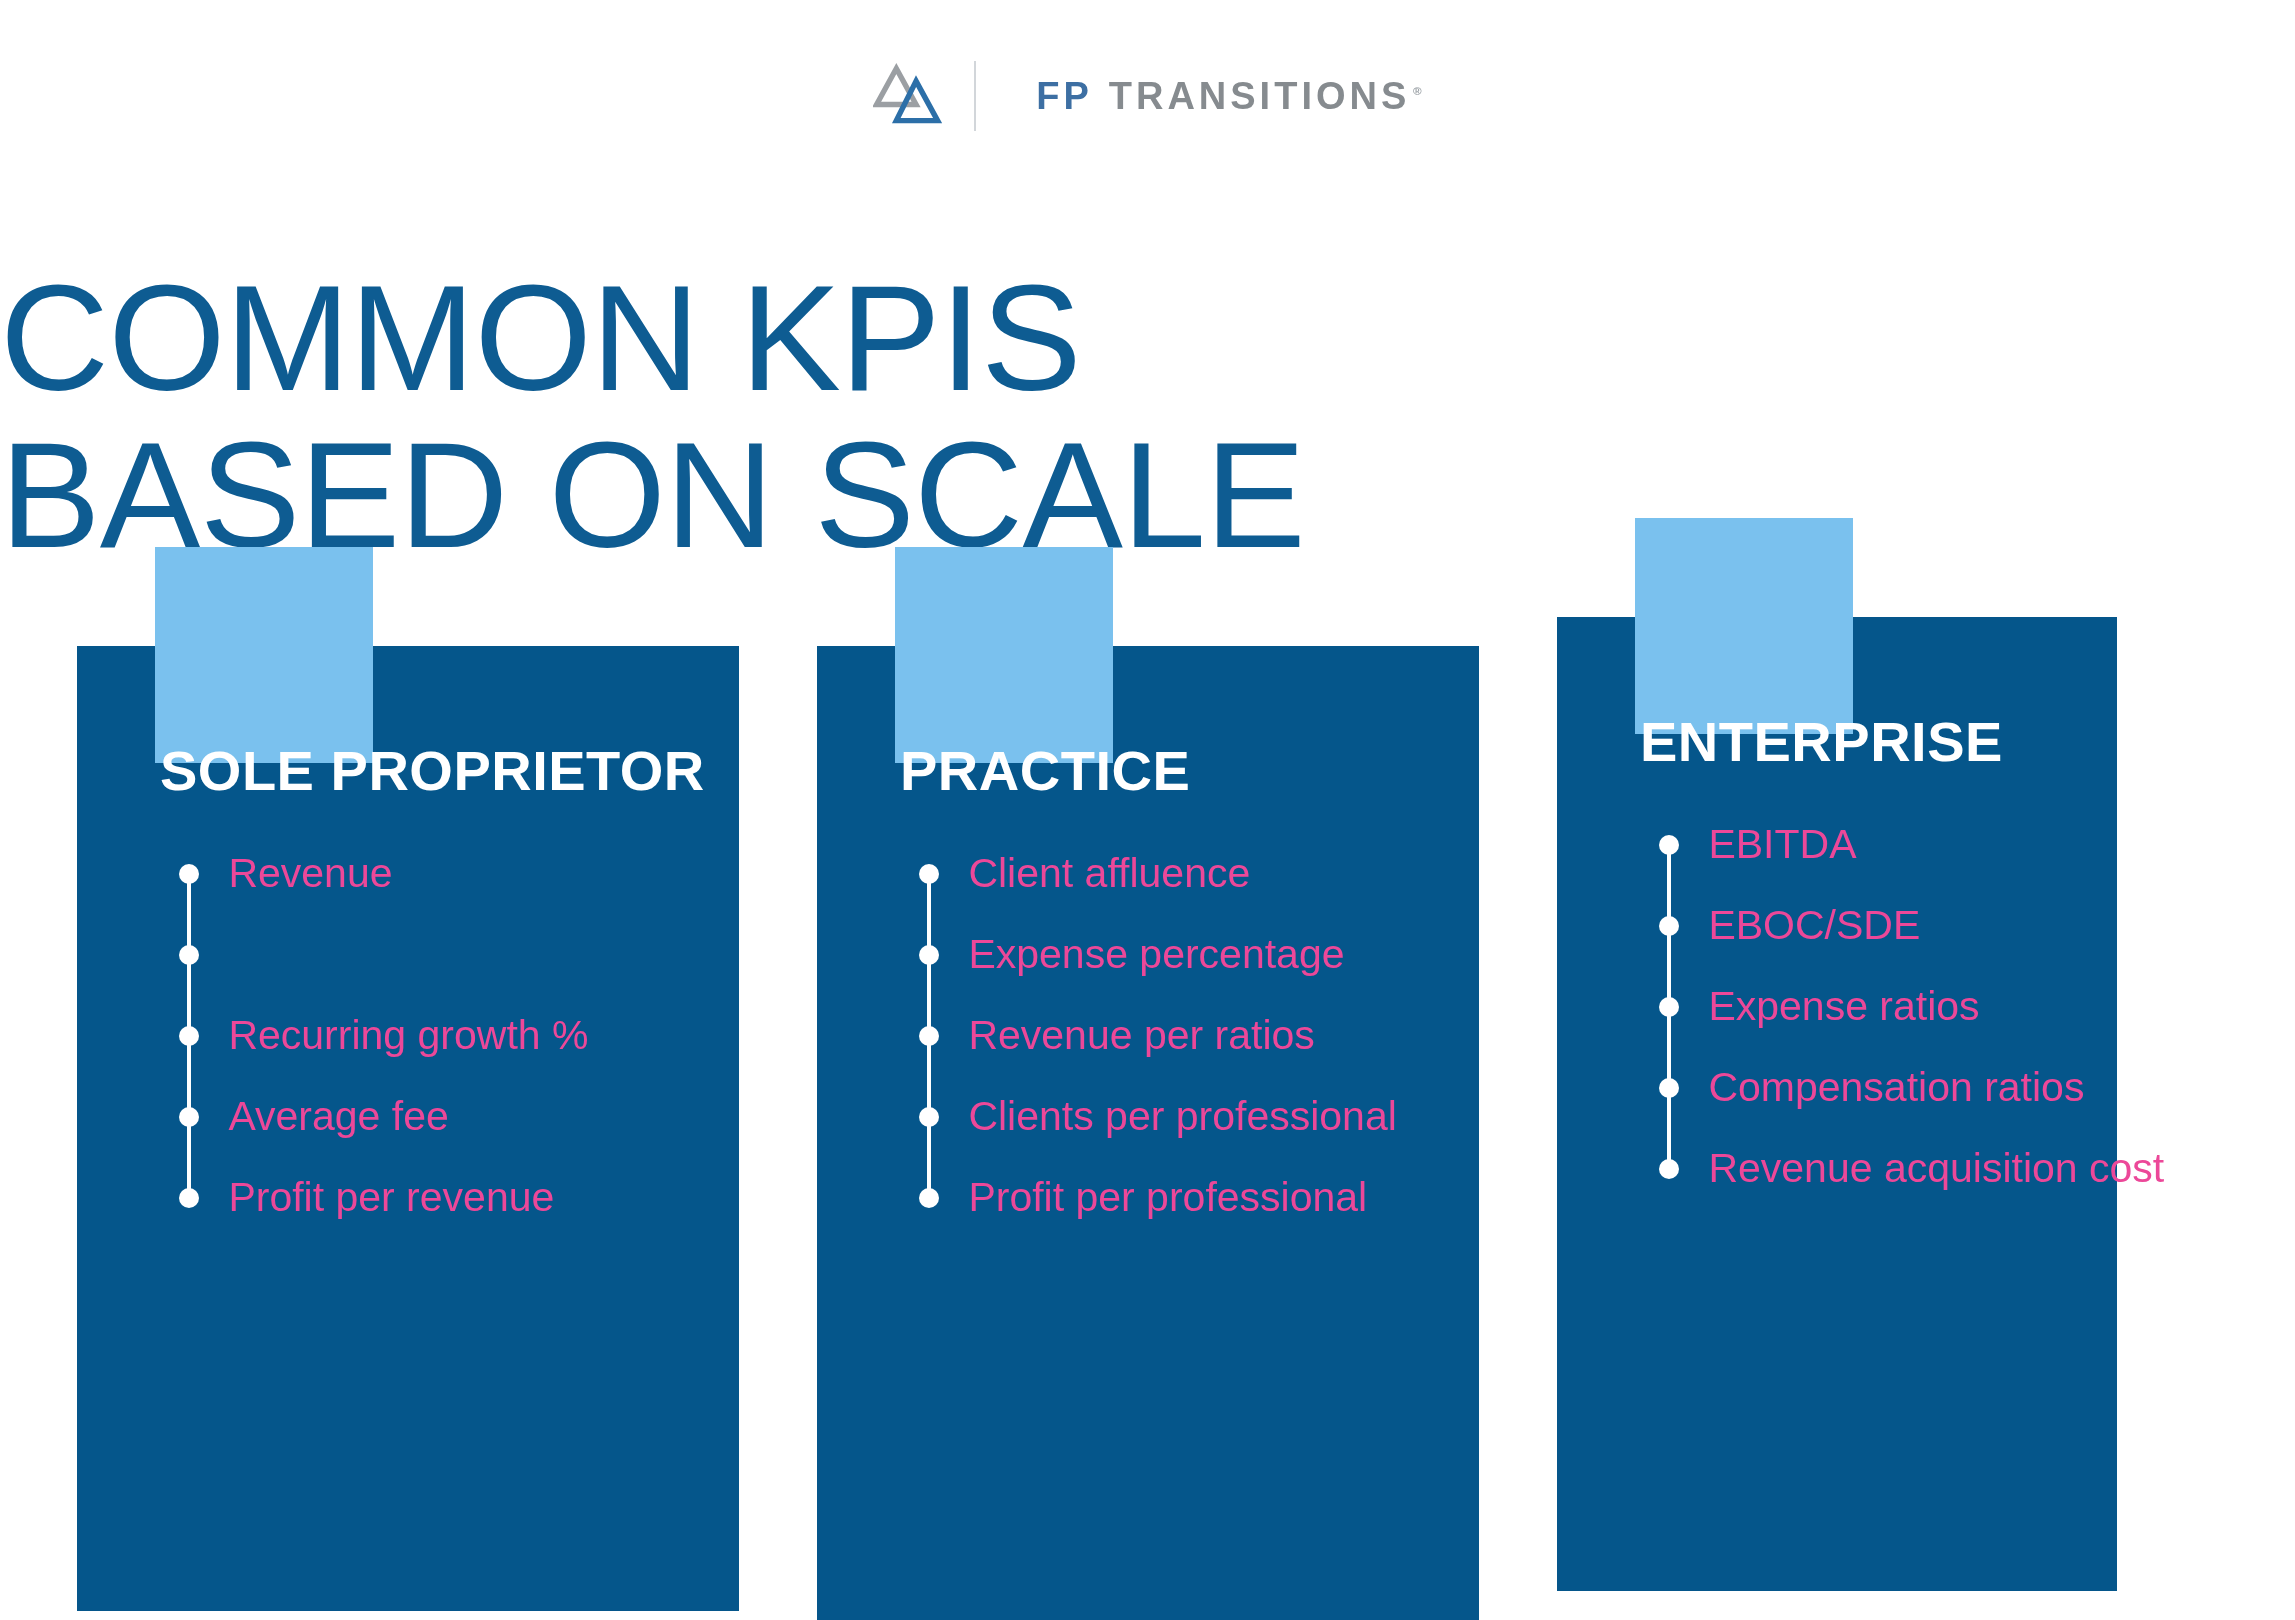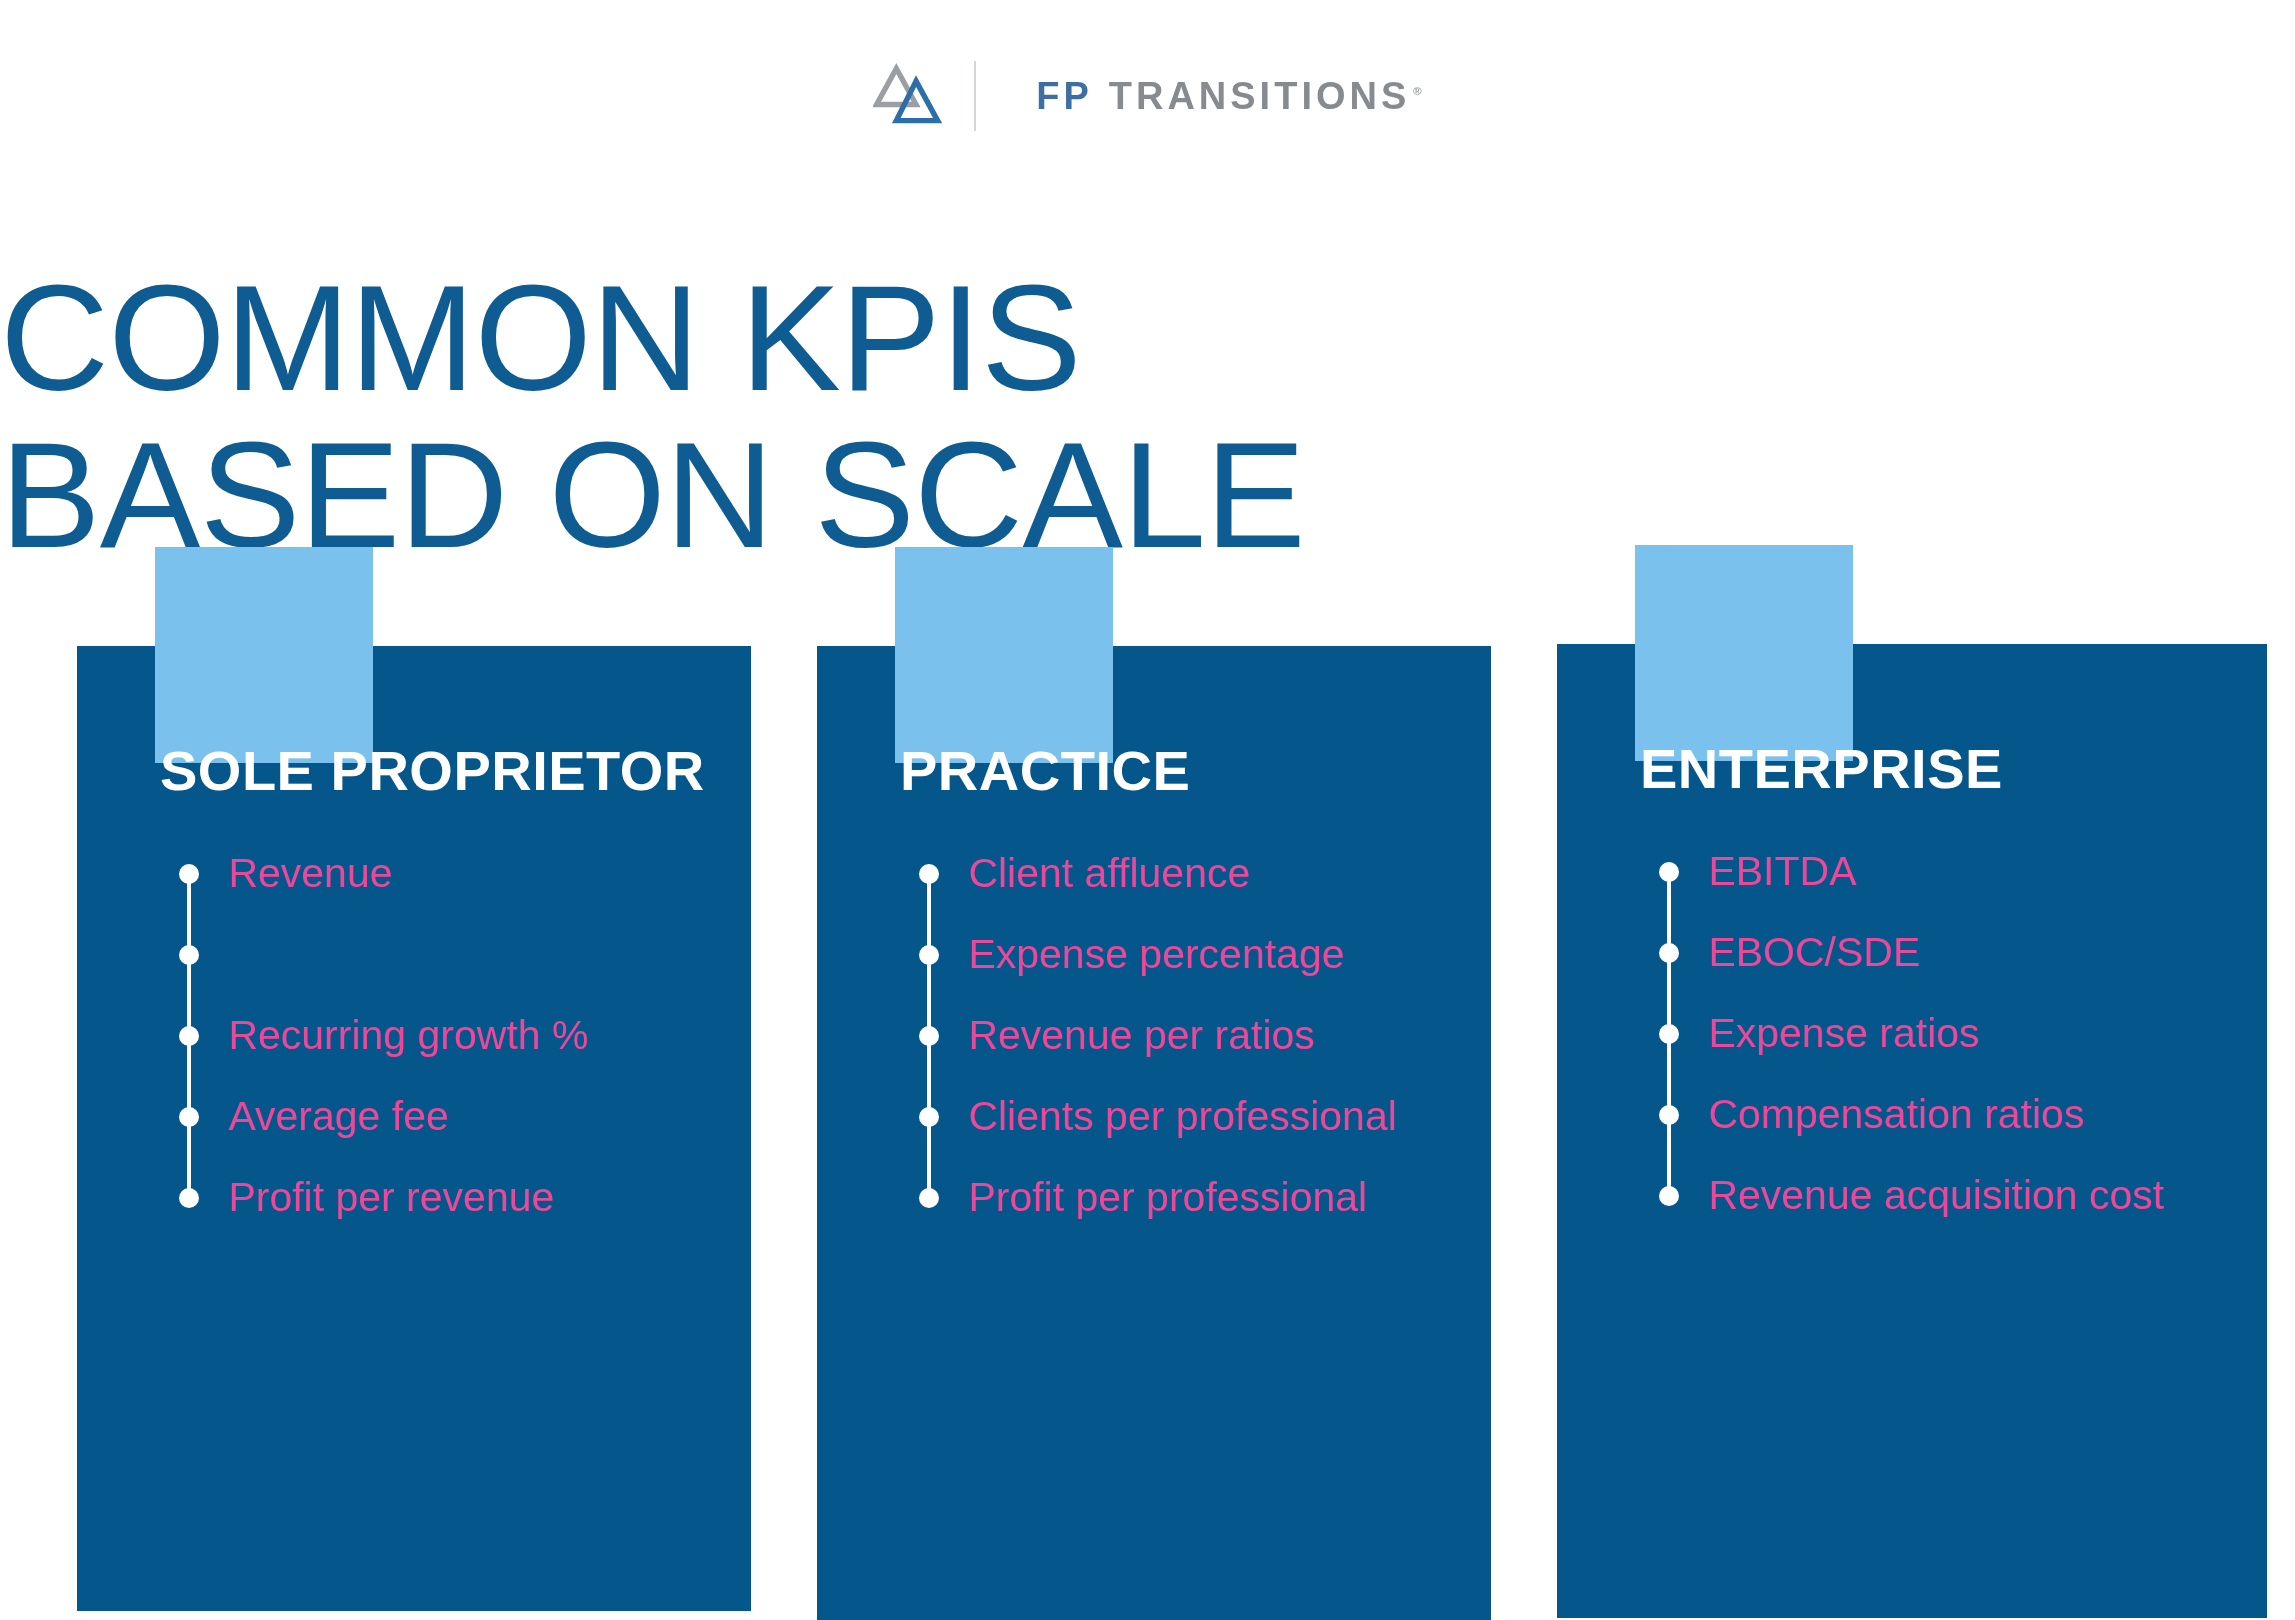--- a/index.html
+++ b/index.html
@@ -71,21 +71,21 @@
     font-size: 151px;
     line-height: 1.04;
     font-weight: normal;
     letter-spacing: -0.9px;
   }
   .title-line { display: block; white-space: nowrap; }
 
   
   .cards { position: absolute; top: 0; left: 0; width: 2295px; height: 1620px; }
 
-  .card { position: absolute; padding-left: 12px; }
+  .card { position: absolute; }
   .card-body {
     position: absolute;
     left: 0;
     top: 99px;
     width: 100%;
     background: #05568b;
   }
   .card-tab {
     position: absolute;
     top: 0;
@@ -155,21 +155,21 @@
     font-size: 41px;
     line-height: 1;
     white-space: nowrap;
   }
 
   
   #card-1 { left: 77px;   top: 547px; width: 662px; height: 1064px; }
   #card-1 .card-body { height: 965px; }
   #card-2 { left: 817px;  top: 547px; width: 662px; height: 1073px; }
   #card-2 .card-body { height: 974px; }
-  #card-3 { left: 1557px; top: 545px; width: 698px; height: 1073px; }
+  #card-3 { left: 1557px; top: 518px; width: 560px; height: 1073px; }
   #card-3 .card-body { height: 974px; }
 </style>
 </head>
 <body>
 
 <div class="brandbar">
   <svg class="brand-mark" viewBox="0 0 78 72">
     <path d="M26 6 L48 46 L4 46 Z" fill="none" stroke="#9b9fa3" stroke-width="6"></path>
     <path d="M48 20 L72 64 L26 64 Z" fill="none" stroke="#2c6fa8" stroke-width="6"></path>
   </svg>

